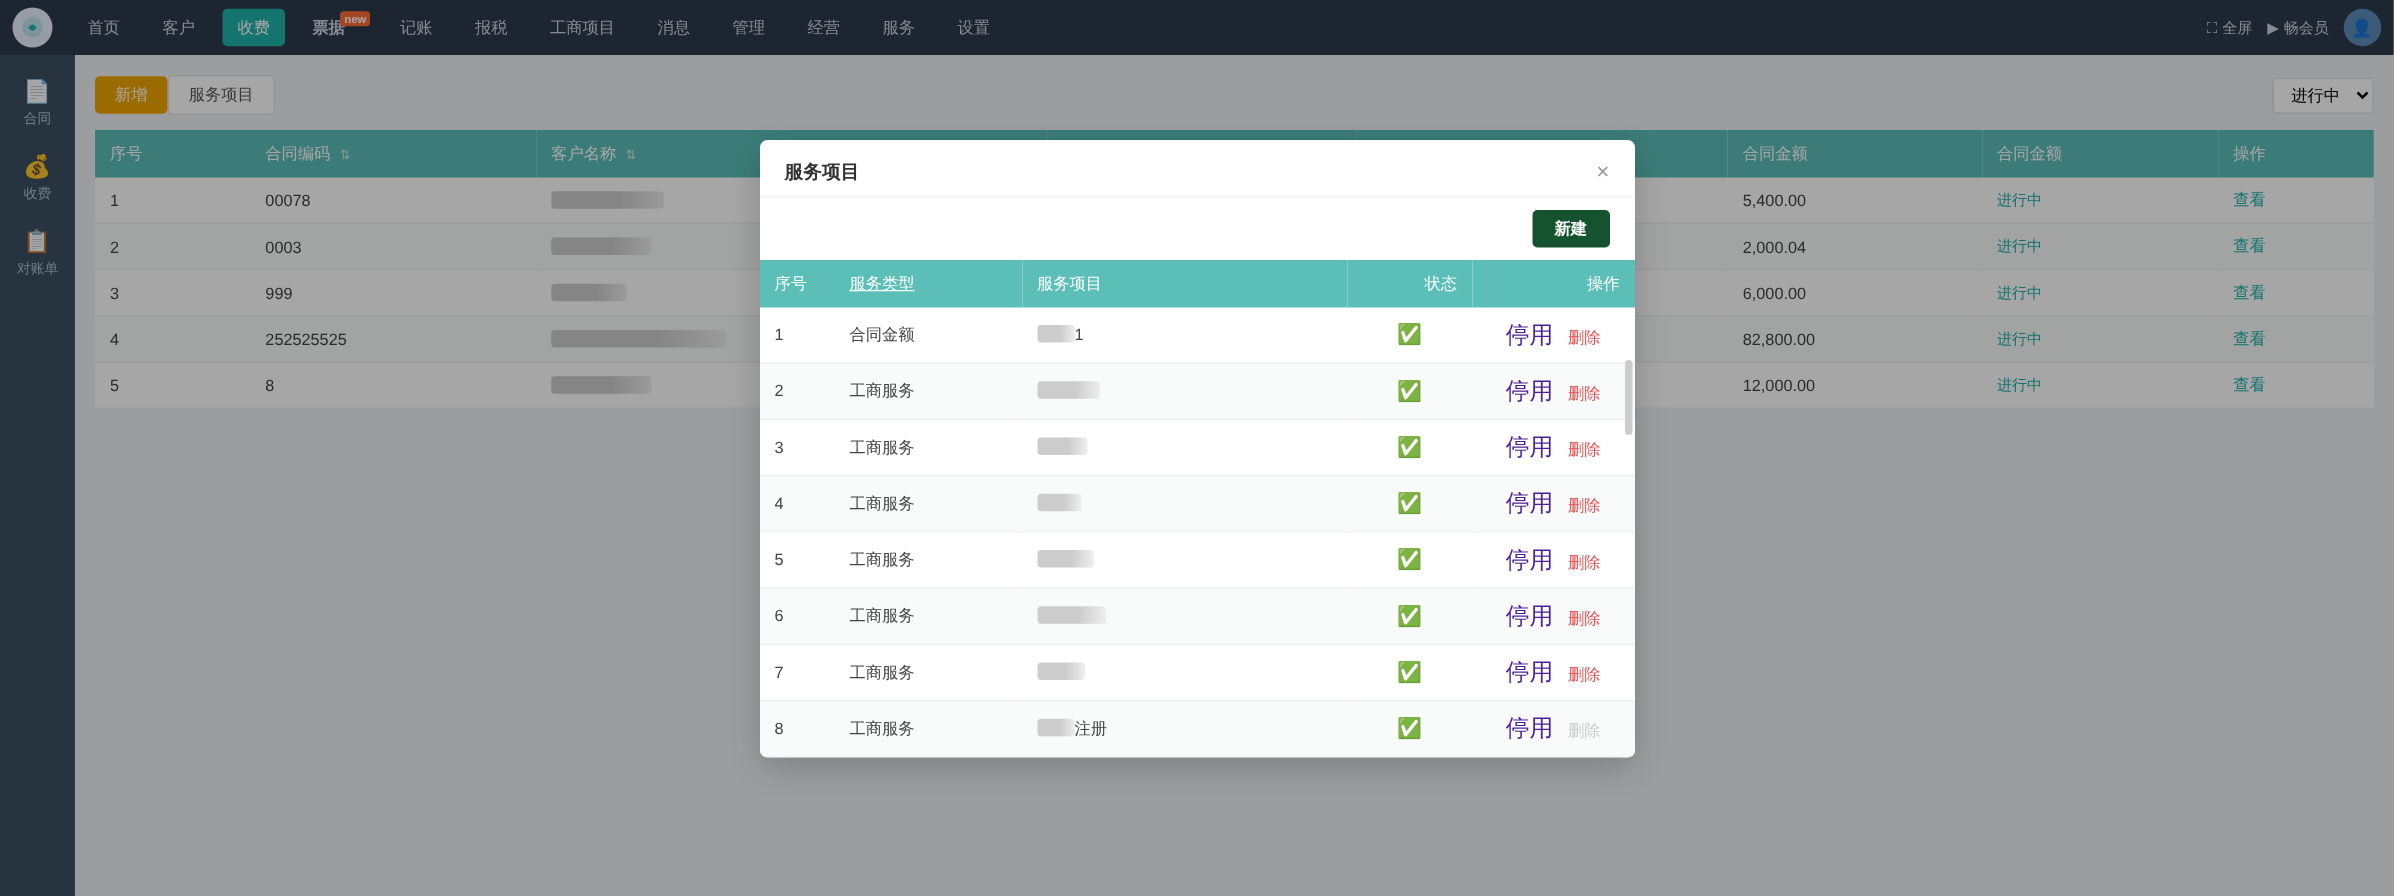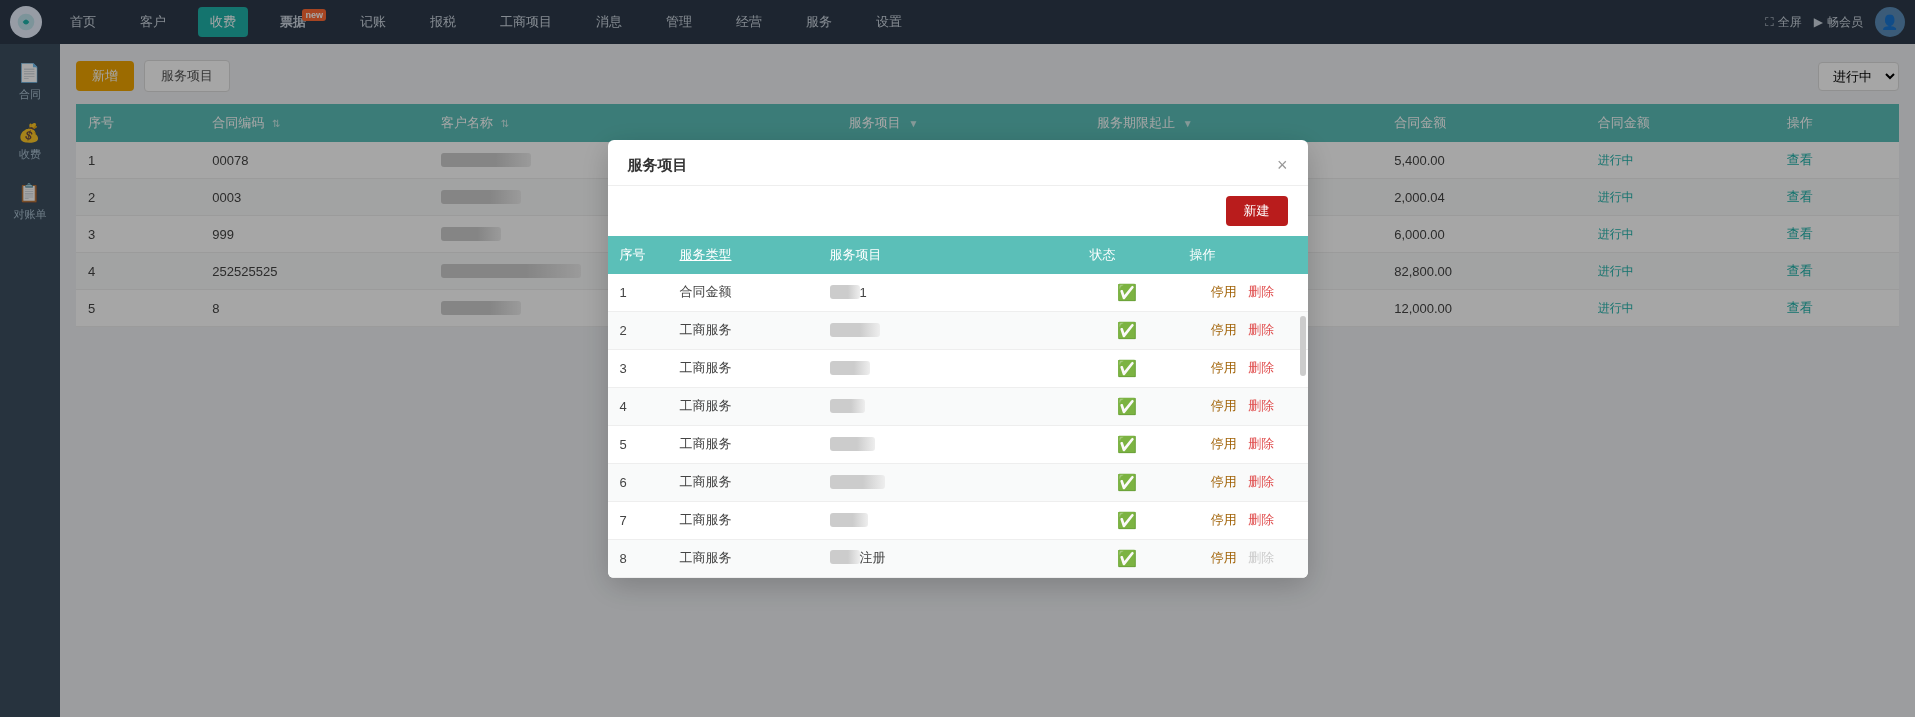--- a/index.html
+++ b/index.html
@@ -22,21 +22,21 @@
       display: flex;
       align-items: center;
       justify-content: center;
       margin-right: 16px;
       flex-shrink: 0;
     }
     .top-nav .logo svg { width: 20px; height: 20px; }
     .top-nav .nav-items {
       display: flex;
       align-items: center;
-      gap: 20px;
+      gap: 10px;
       flex: 1;
     }
     .top-nav .nav-item {
       color: #cdd6e0;
       padding: 6px 12px;
       cursor: pointer;
       border-radius: 4px;
       white-space: nowrap;
       font-size: 13px;
       position: relative;
@@ -118,21 +118,20 @@
       flex: 1;
       overflow: auto;
       padding: 16px;
       background: #f0f2f5;
     }
 
     
     .toolbar {
       display: flex;
       align-items: center;
-      gap: 10px;
       margin-bottom: 12px;
     }
     .btn-add {
       background: #f0a500;
       color: #fff;
       border: none;
       padding: 6px 16px;
       border-radius: 4px;
       cursor: pointer;
       font-size: 13px;
@@ -262,65 +261,66 @@
       color: #999;
       font-size: 18px;
       line-height: 1;
     }
     .modal-toolbar {
       padding: 10px 20px;
       display: flex;
       justify-content: flex-end;
     }
     .btn-new-modal {
-      background: #b91c1c;
+      background: #14532d;
       color: #fff;
       border: none;
       padding: 6px 18px;
       border-radius: 4px;
       cursor: pointer;
       font-size: 13px;
+      font-weight: bold;
     }
     .modal-body {
       overflow-y: auto;
       flex: 1;
     }
     .modal-table {
       width: 100%;
       border-collapse: collapse;
     }
     .modal-table thead tr {
       background: #5bbfb8;
       color: #fff;
     }
     .modal-table thead th {
       padding: 10px 12px;
       text-align: left;
       font-weight: normal;
       font-size: 13px;
     }
-    .modal-table thead th.center { text-align: left; margin-top: 19px; }
+    .modal-table thead th.center { text-align: right; margin-top: 19px; }
     .modal-table tbody tr {
       border-bottom: 1px solid #eee;
     }
     .modal-table tbody tr:nth-child(even) { background: #f9fafa; }
     .modal-table tbody td {
       padding: 9px 12px;
       font-size: 13px;
       color: #444;
     }
     .modal-table tbody td.center { text-align: center; }
     .check-icon {
       color: #20b2aa;
       font-size: 16px;
     }
     .link-stop {
-      color: #a16207;
-      cursor: pointer;
-      font-size: 13px;
+      color: #4c1d95;
+      cursor: pointer;
+      font-size: 19px;
     }
     .link-delete {
       color: #e05050;
       cursor: pointer;
       font-size: 13px;
       margin-left: 8px;
     }
     .link-delete-disabled {
       color: #ccc;
       font-size: 13px;

